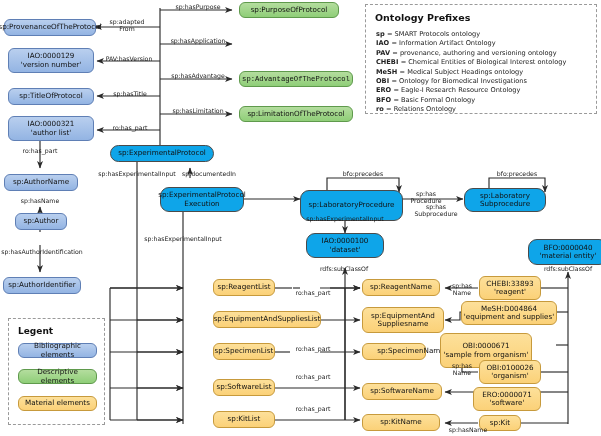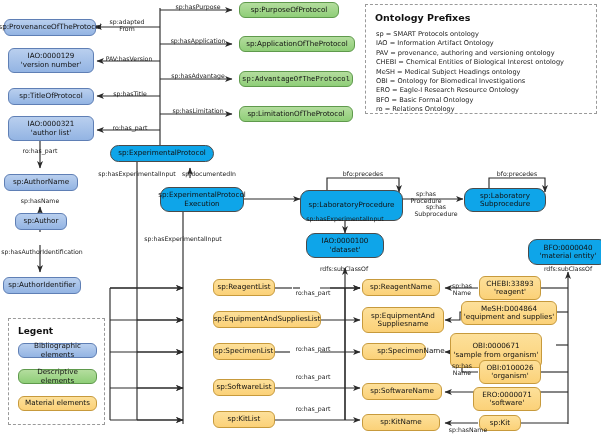--- a/index.html
+++ b/index.html
@@ -29,21 +29,21 @@
   .lbl.wrap{white-space:normal;}
 
   .panel{
     position:absolute;box-sizing:border-box;
     border:1px dashed #9a9a9a;background:#fff;
   }
   .panel-title{
     position:absolute;font-weight:bold;color:#111;
   }
   .pfx{position:absolute;font-size:6.6px;line-height:9.4px;color:#222;white-space:nowrap;}
-  .pfx b{font-weight:normal;}
+  .pfx b{font-weight:bold;}
 </style>
 </head>
 <body>
 
 <div id="root">
 
   <svg id="wires" viewBox="0 0 601 436" xmlns="http://www.w3.org/2000/svg">
     <defs>
       <marker id="ah" markerWidth="7" markerHeight="7" refX="6" refY="2.6" orient="auto" markerUnits="strokeWidth">
         <path d="M0,0 L6.4,2.6 L0,5.2 L1.6,2.6 z" fill="#2a2a2a"></path>
@@ -154,21 +154,20 @@
 'author list'</div>
 
   <div class="node blue" style="left:4px;top:174px;width:74px;height:17px;">sp:AuthorName</div>
 
   <div class="node blue" style="left:15px;top:213px;width:52px;height:17px;">sp:Author</div>
 
   <div class="node blue" style="left:3px;top:277px;width:78px;height:17px;">sp:AuthorIdentifier</div>
 
   <div class="node green" style="left:239px;top:2px;width:100px;height:16px;">sp:PurposeOfProtocol</div>
 
-  <div class="node green" style="left:239px;top:36px;width:116px;height:16px;">sp:ApplicationOfTheProtocol</div>
 
   <div class="node green" style="left:239px;top:71px;width:114px;height:16px;font-family:Liberation Mono, monospace;">sp:AdvantageOfTheProtocol</div>
 
   <div class="node green" style="left:239px;top:106px;width:114px;height:16px;">sp:LimitationOfTheProtocol</div>
 
   <div class="node white" style="left:110px;top:145px;width:104px;height:17px;">sp:ExperimentalProtocol</div>
 
   <div class="node white" style="left:160px;top:187px;width:84px;height:25px;white-space:pre;">sp:ExperimentalProtocol
 Execution</div>
 
@@ -203,21 +202,21 @@
   <div class="node orange" style="left:362px;top:383px;width:80px;height:17px;">sp:SoftwareName</div>
 
   <div class="node orange" style="left:362px;top:414px;width:78px;height:17px;">sp:KitName</div>
 
   <div class="node orange" style="left:479px;top:276px;width:62px;height:24px;white-space:pre;">CHEBI:33893
 'reagent'</div>
 
   <div class="node orange" style="left:461px;top:301px;width:96px;height:24px;white-space:pre;">MeSH:D004864
 'equipment and supplies'</div>
 
-  <div class="node orange" style="left:450px;top:333px;width:92px;height:35px;white-space:pre;">OBI:0000671
+  <div class="node orange" style="left:440px;top:333px;width:92px;height:35px;white-space:pre;">OBI:0000671
 'sample from organism'</div>
 
   <div class="node orange" style="left:479px;top:360px;width:62px;height:24px;white-space:pre;">OBI:0100026
 'organism'</div>
 
   <div class="node orange" style="left:473px;top:387px;width:68px;height:24px;white-space:pre;">ERO:0000071
 'software'</div>
 
   <div class="node orange" style="left:479px;top:415px;width:42px;height:16px;">sp:Kit</div>
 

